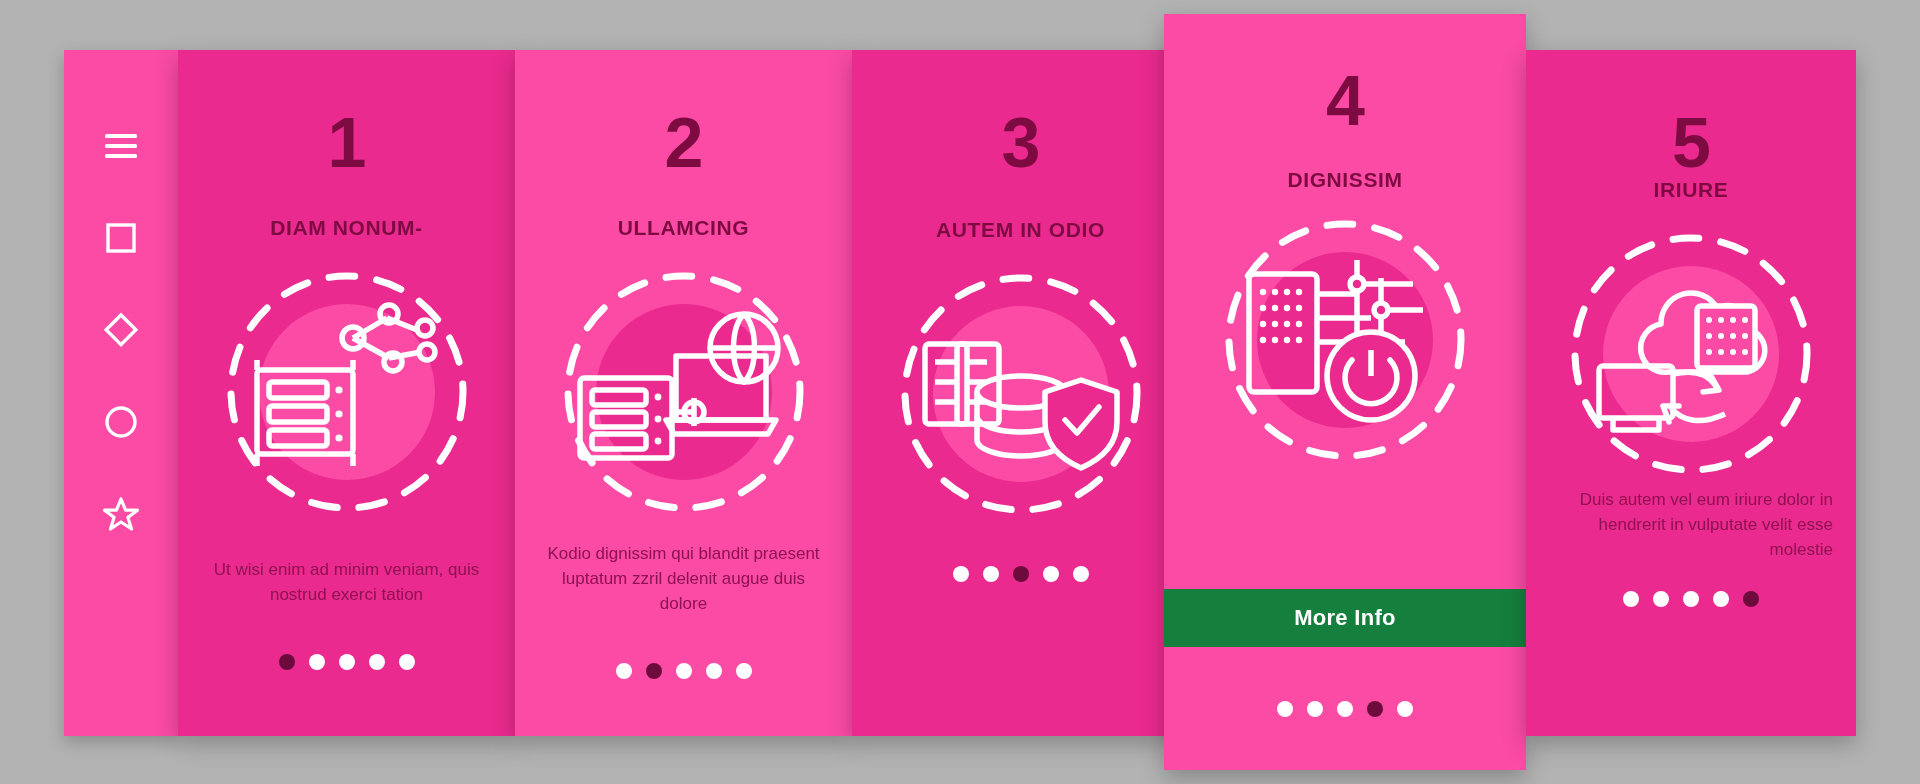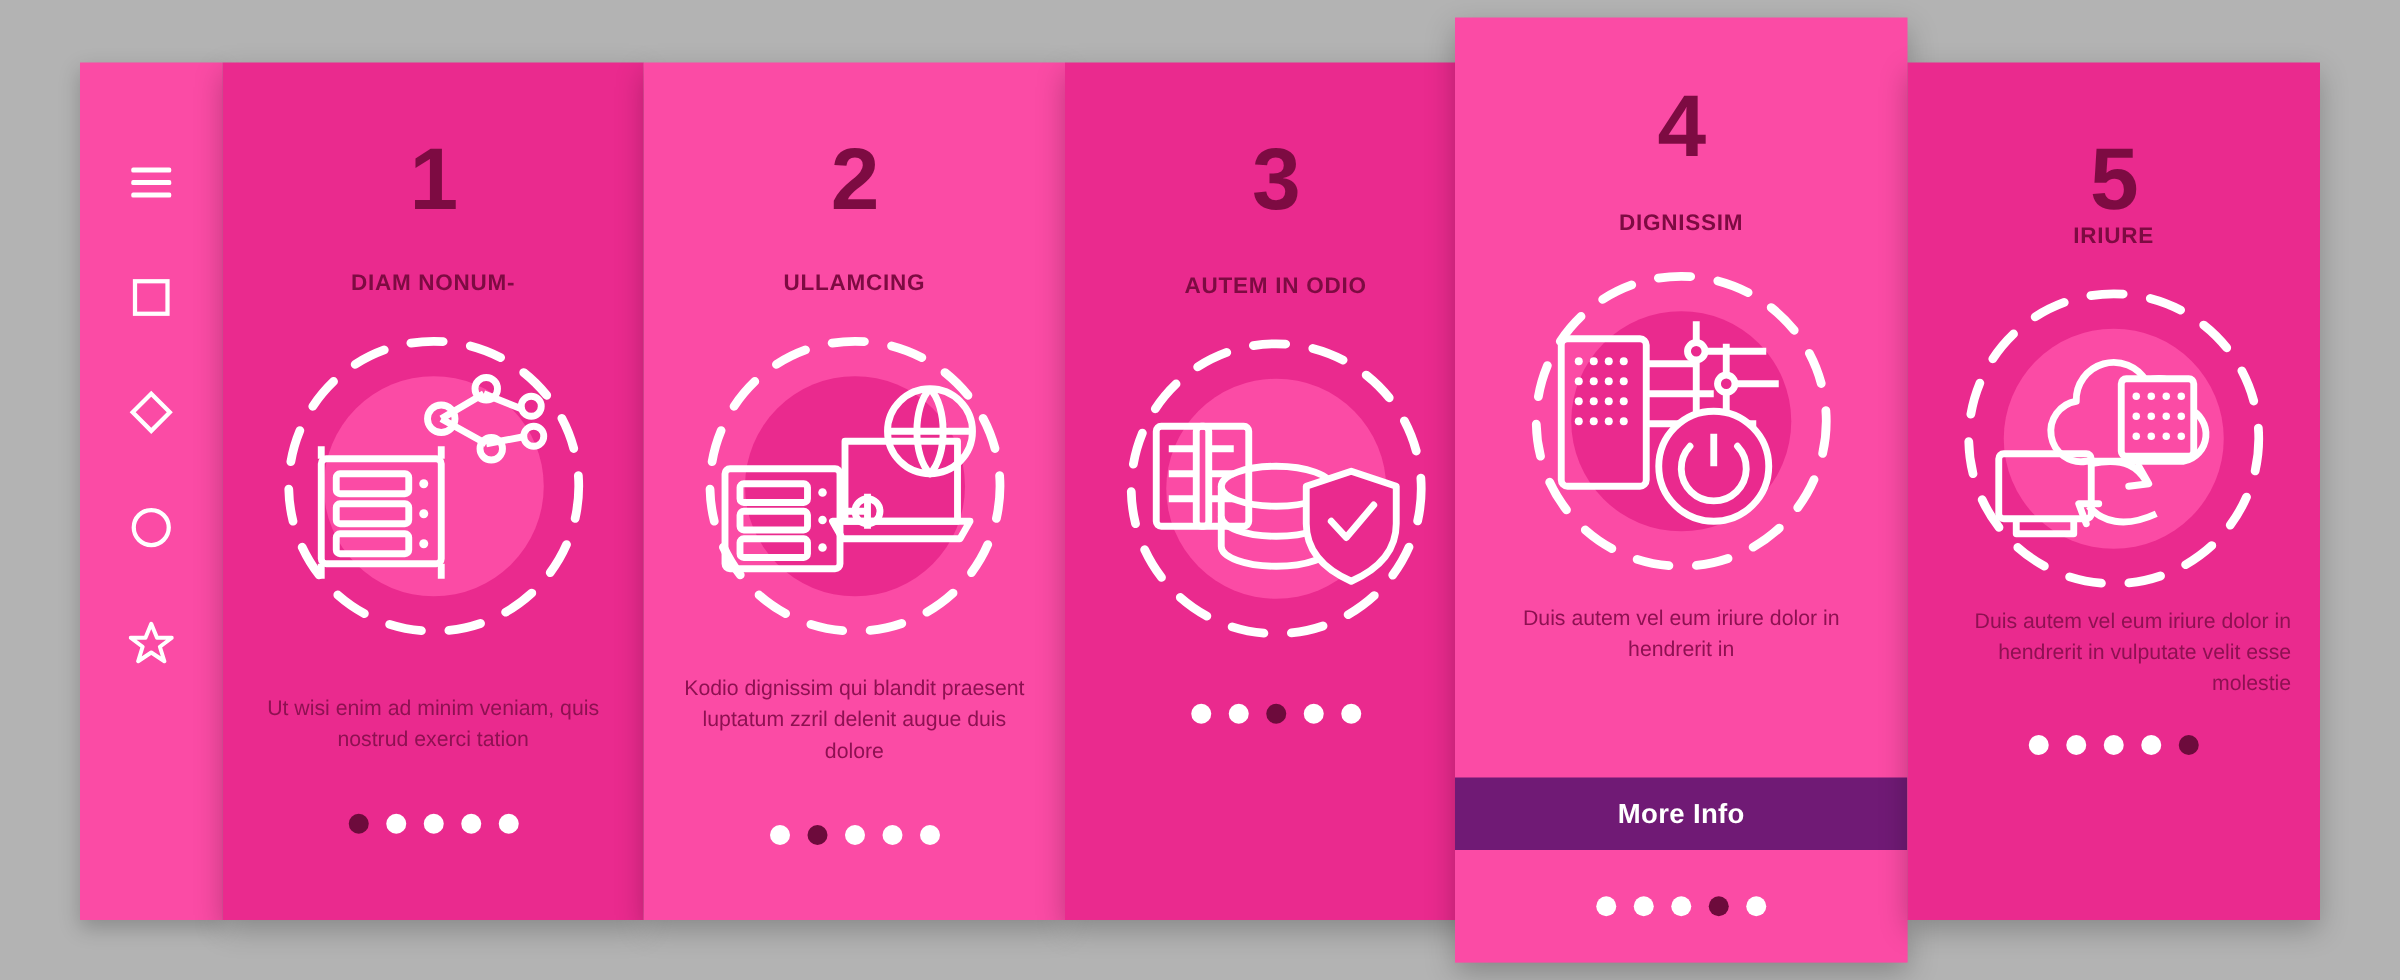--- a/index.html
+++ b/index.html
@@ -31,21 +31,21 @@
     box-shadow: 0 8px 22px rgba(0,0,0,.25);
   }
   .card.dark  { background: #ea2a8e; }
   .card.light { background: #fb4ba5; }
 
   .card-num {
     font-size: 70px; font-weight: 700; color: #7d0b42;
     line-height: 1; letter-spacing: -1px;
   }
   .card-title {
-    font-size: 18px; font-weight: 700; color: #7d0b42;
+    font-size: 21px; font-weight: 700; color: #7d0b42;
     letter-spacing: .6px; text-align: center; white-space: nowrap;
   }
 
   
   .medallion { position: relative; width: 252px; height: 252px; }
   .medallion svg { position: absolute; inset: 0; }
 
   
   .card-body {
     color: #8e1152; font-size: 17px; line-height: 1.47;
@@ -53,21 +53,21 @@
   }
 
   
   .dots { display: flex; gap: 14px; align-items: center; }
   .dot { width: 16px; height: 16px; border-radius: 50%; background: #ffffff; }
   .dot.active { background: #6d0b3c; }
 
   
   .more-info {
     width: 100%; height: 58px;
-    background: #701a75; color: #ffffff;
+    background: #15803d; color: #ffffff;
     font-size: 22px; font-weight: 700; letter-spacing: .3px;
     display: flex; align-items: center; justify-content: center;
   }
   .footer-pad { width: 100%; background: #fb4ba5; flex: 1;
     display: flex; align-items: center; justify-content: center; }
 </style>
 </head>
 <body>
 
 <div id="stage">
@@ -239,21 +239,20 @@
           <path d="M138 70 h56 M162 96 h42 M138 128 h48"></path>
           <circle cx="138" cy="70" r="7" fill="#ea2a8e"></circle>
           <circle cx="162" cy="96" r="7" fill="#ea2a8e"></circle>
           <circle cx="138" cy="128" r="7" fill="#ea2a8e"></circle>
           <circle cx="152" cy="162" r="44" fill="#ea2a8e"></circle>
           <path d="M152 136 v26"></path>
           <path d="M133 146 a26 26 0 1 0 38 0" stroke-linecap="round"></path>
         </g>
       </svg>
     </div>
-    <div class="card-body" style="margin-top:20px;">Duis autem vel eum iriure dolor in hendrerit in</div>
     <div style="flex:1"></div>
     <div class="more-info">More Info</div>
     <div class="footer-pad">
       <div class="dots">
         <span class="dot"></span>
         <span class="dot"></span>
         <span class="dot"></span>
         <span class="dot active"></span>
         <span class="dot"></span>
       </div>

